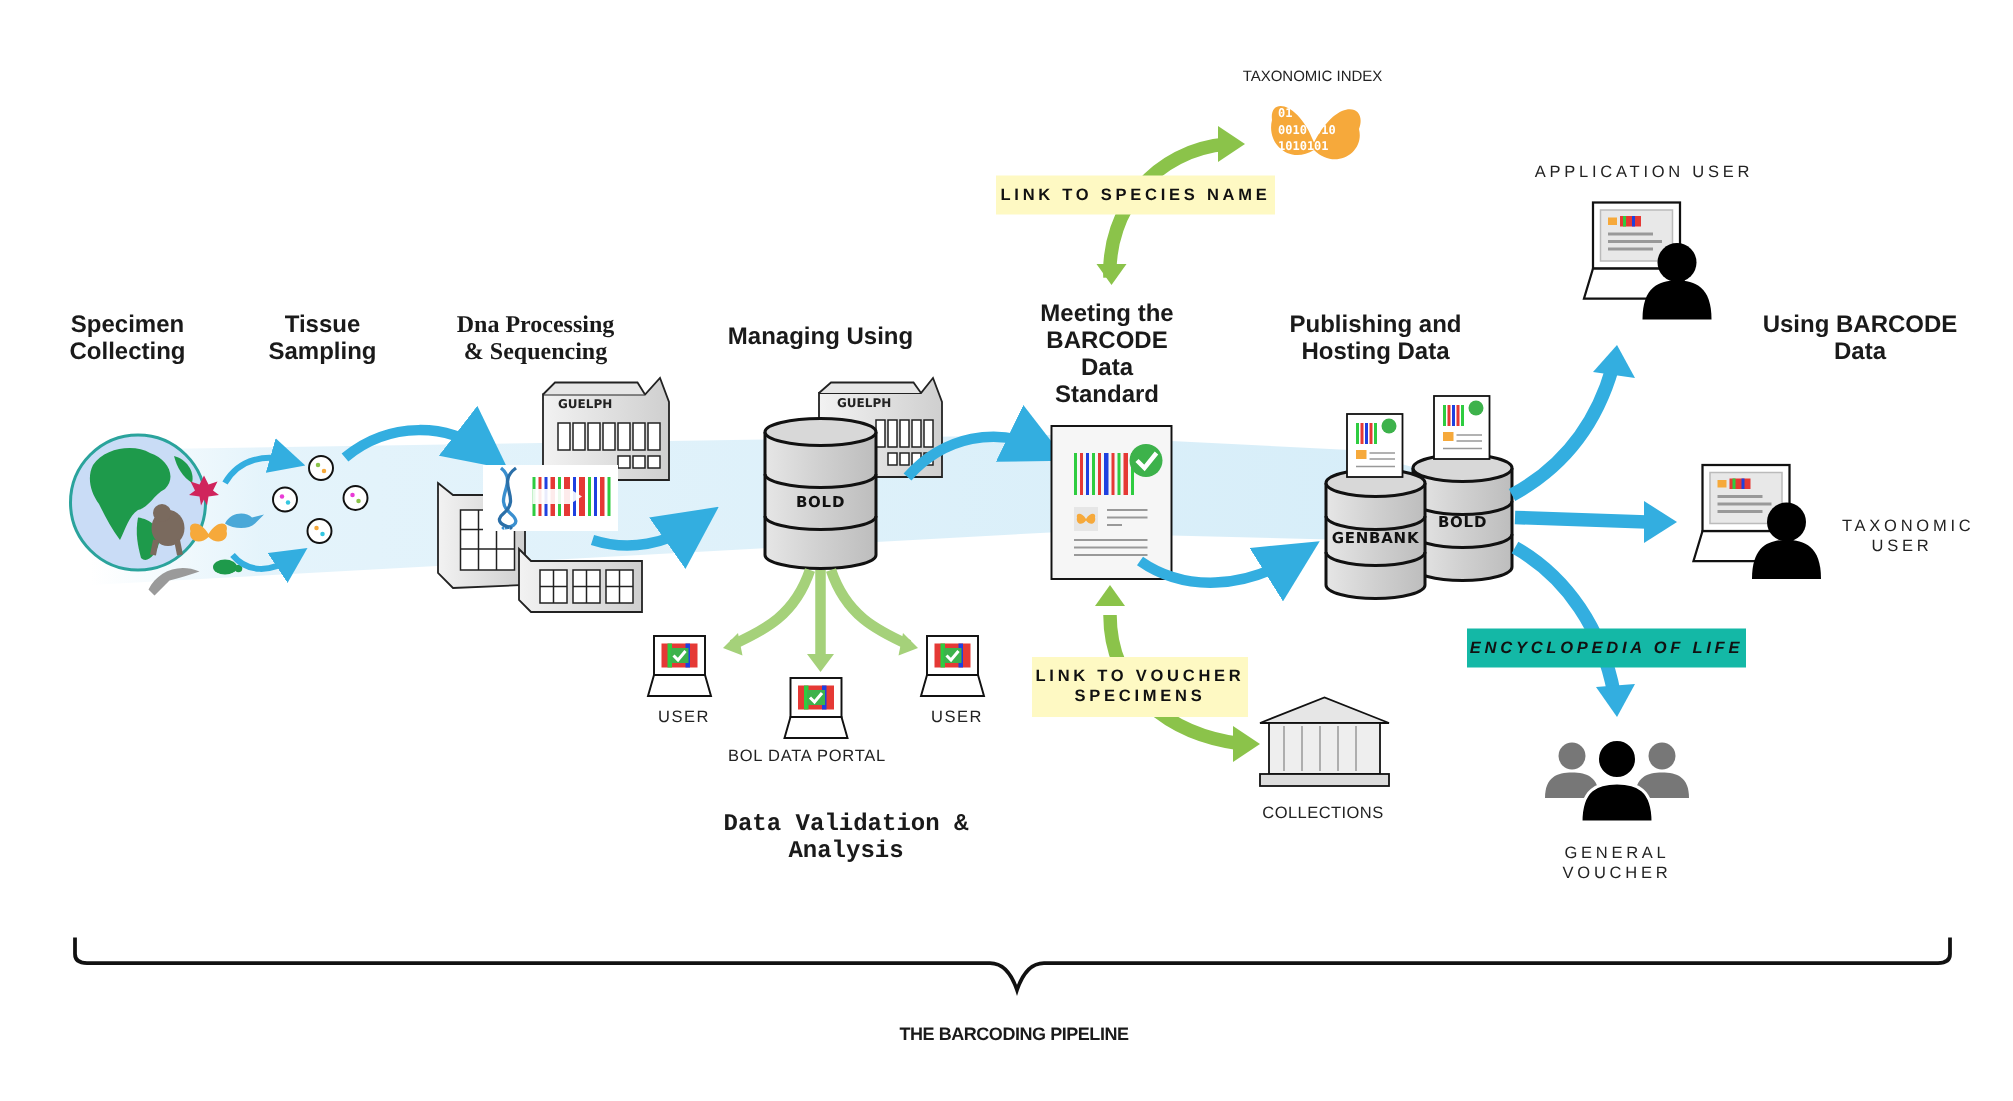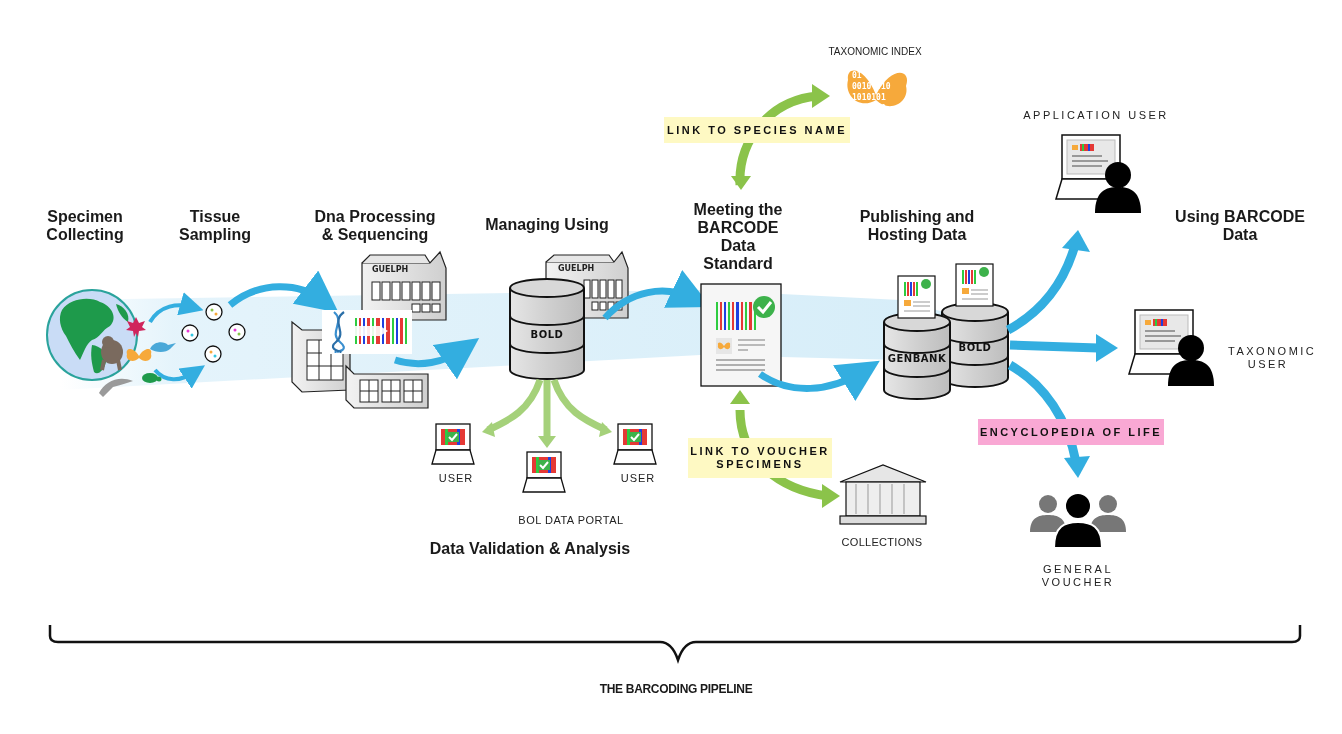--- a/index.html
+++ b/index.html
@@ -7,21 +7,21 @@
          font-family: "Liberation Sans", "DejaVu Sans", sans-serif; color: #111; }
   .stage-title { position: absolute; font-weight: bold; font-size: 16px; line-height: 18px;
                  text-align: center; color: #1a1a1a; white-space: pre-line; }
   .cap { position: absolute; font-size: 11px; letter-spacing: 1px; color: #222;
          text-align: center; white-space: pre-line; line-height: 13px; }
   .cap-wide { letter-spacing: 2.5px; }
   .banner { position: absolute; font-weight: bold; font-size: 11px; letter-spacing: 2.5px;
             color: #111; text-align: center; white-space: pre-line; line-height: 13px;
             display: flex; align-items: center; justify-content: center; }
   .banner.green { background: #fef9c3; text-align: center; }
-  .banner.blue { background: #f9a8d4; }
+  .banner.blue { background: #14b8a6; font-style: italic; }
   svg.layer { position: absolute; left: 0; top: 0; }
   .dbtext { font-family: "DejaVu Sans", sans-serif; font-weight: bold; font-size: 10px; fill: #111; letter-spacing: 0.5px; }
   .bldtext { font-family: "DejaVu Sans", sans-serif; font-weight: bold; font-size: 8px; fill: #222; }
 </style>
 </head>
 <body>
 
 <svg class="layer" width="1342" height="734" viewBox="0 0 1342 734">
   <defs>
     <linearGradient id="bandGrad" x1="0" y1="0" x2="1" y2="0">
@@ -385,35 +385,35 @@
     <path d="M-24,28 C-24,6 -13,2 0,2 C13,2 24,6 24,28 Z" fill="#000" stroke="#fff" stroke-width="2"></path>
   </g>
 
   <path d="M50,625 L50,636 Q50,642 58,642 L660,642 Q672,642 678,660 Q684,642 696,642 L1292,642 Q1300,642 1300,636 L1300,625" fill="none" stroke="#111" stroke-width="2.5"></path>
 </svg>
 
 <div class="stage-title" style="left:40px; top:208px; width:90px;">Specimen
 Collecting</div>
 <div class="stage-title" style="left:172px; top:208px; width:86px;">Tissue
 Sampling</div>
-<div class="stage-title" style="left:310px; top:208px; width:130px;">Dna Processing
+<div class="stage-title" style="left:292px; top:208px; width:130px;font-family:Liberation Serif, serif;">Dna Processing
 &amp; Sequencing</div>
 <div class="stage-title" style="left:480px; top:216px; width:134px;">Managing Using</div>
 <div class="stage-title" style="left:680px; top:201px; width:116px;">Meeting the
 BARCODE Data
 Standard</div>
 <div class="stage-title" style="left:852px; top:208px; width:130px;">Publishing and
 Hosting Data</div>
 <div class="stage-title" style="left:1170px; top:208px; width:140px;text-align:center;">Using BARCODE
 Data</div>
 
-<div class="stage-title" style="left:414px; top:540px; width:232px;">Data Validation &amp; Analysis</div>
+<div class="stage-title" style="left:448px; top:540px; width:232px;font-family:Liberation Mono, monospace;">Data Validation &amp; Analysis</div>
 
 <div class="cap" style="left:426px; top:472px; width:60px;">USER</div>
-<div class="cap" style="left:508px; top:498px; width:126px; letter-spacing:0.5px;margin-top:16px;">BOL DATA PORTAL</div>
+<div class="cap" style="left:475px; top:498px; width:126px; letter-spacing:0.5px;">BOL DATA PORTAL</div>
 <div class="cap" style="left:608px; top:472px; width:60px;">USER</div>
 
 <div class="banner green" style="left:664px; top:117px; width:186px; height:26px;">LINK TO SPECIES NAME</div>
 <div class="banner green" style="left:688px; top:438px; width:144px; height:40px;">LINK TO VOUCHER
 SPECIMENS</div>
 <div class="banner blue" style="left:978px; top:419px; width:186px; height:26px;">ENCYCLOPEDIA OF LIFE</div>
 
 <div class="cap" style="left:820px; top:45px; width:110px; letter-spacing:0px; font-size:10px;">TAXONOMIC INDEX</div>
 <div class="cap" style="left:830px; top:536px; width:104px; letter-spacing:0.3px;text-align:center;">COLLECTIONS</div>
 <div class="cap cap-wide" style="left:1016px; top:109px; width:160px;">APPLICATION USER</div>

